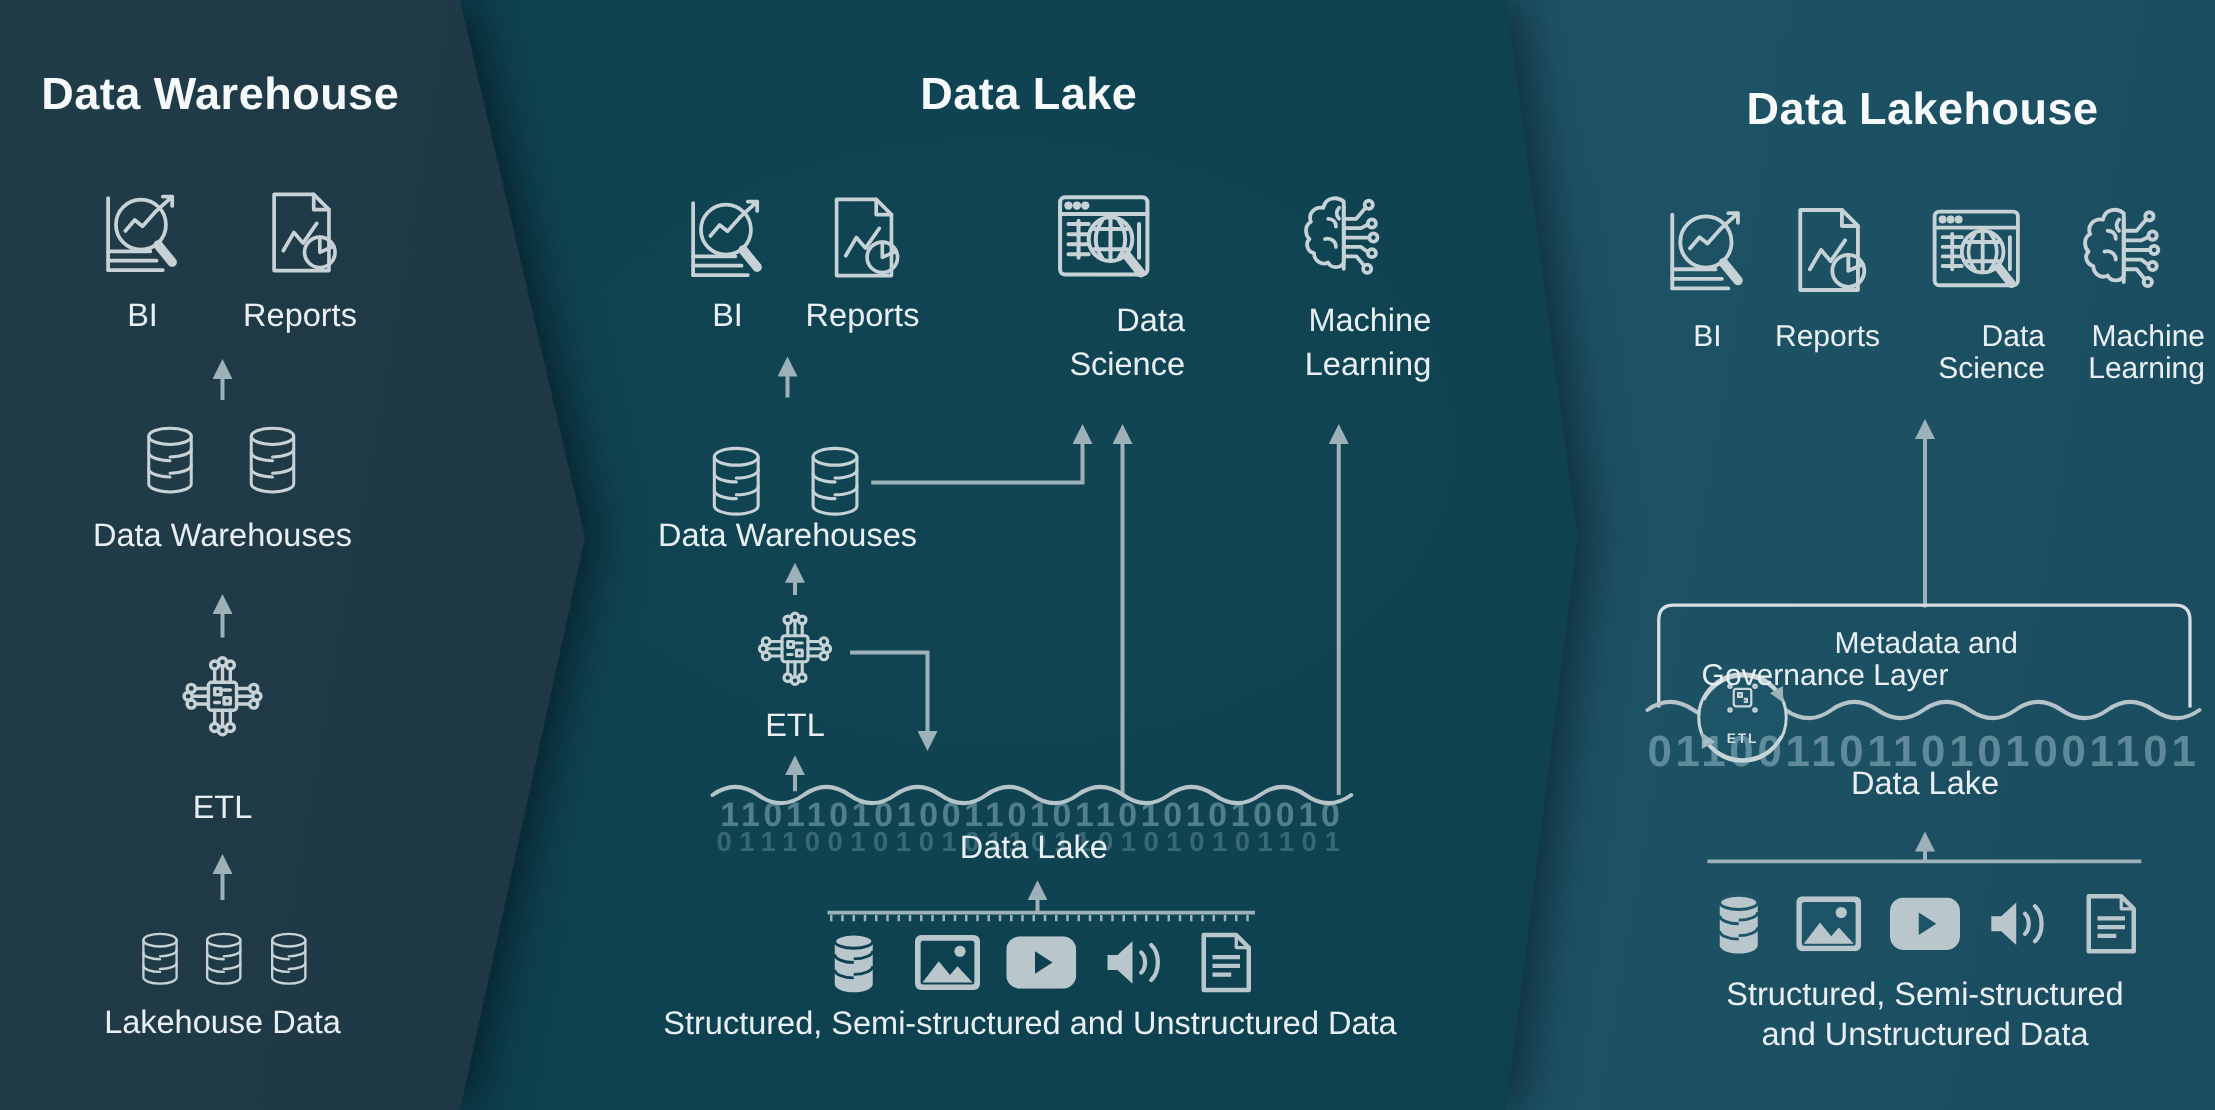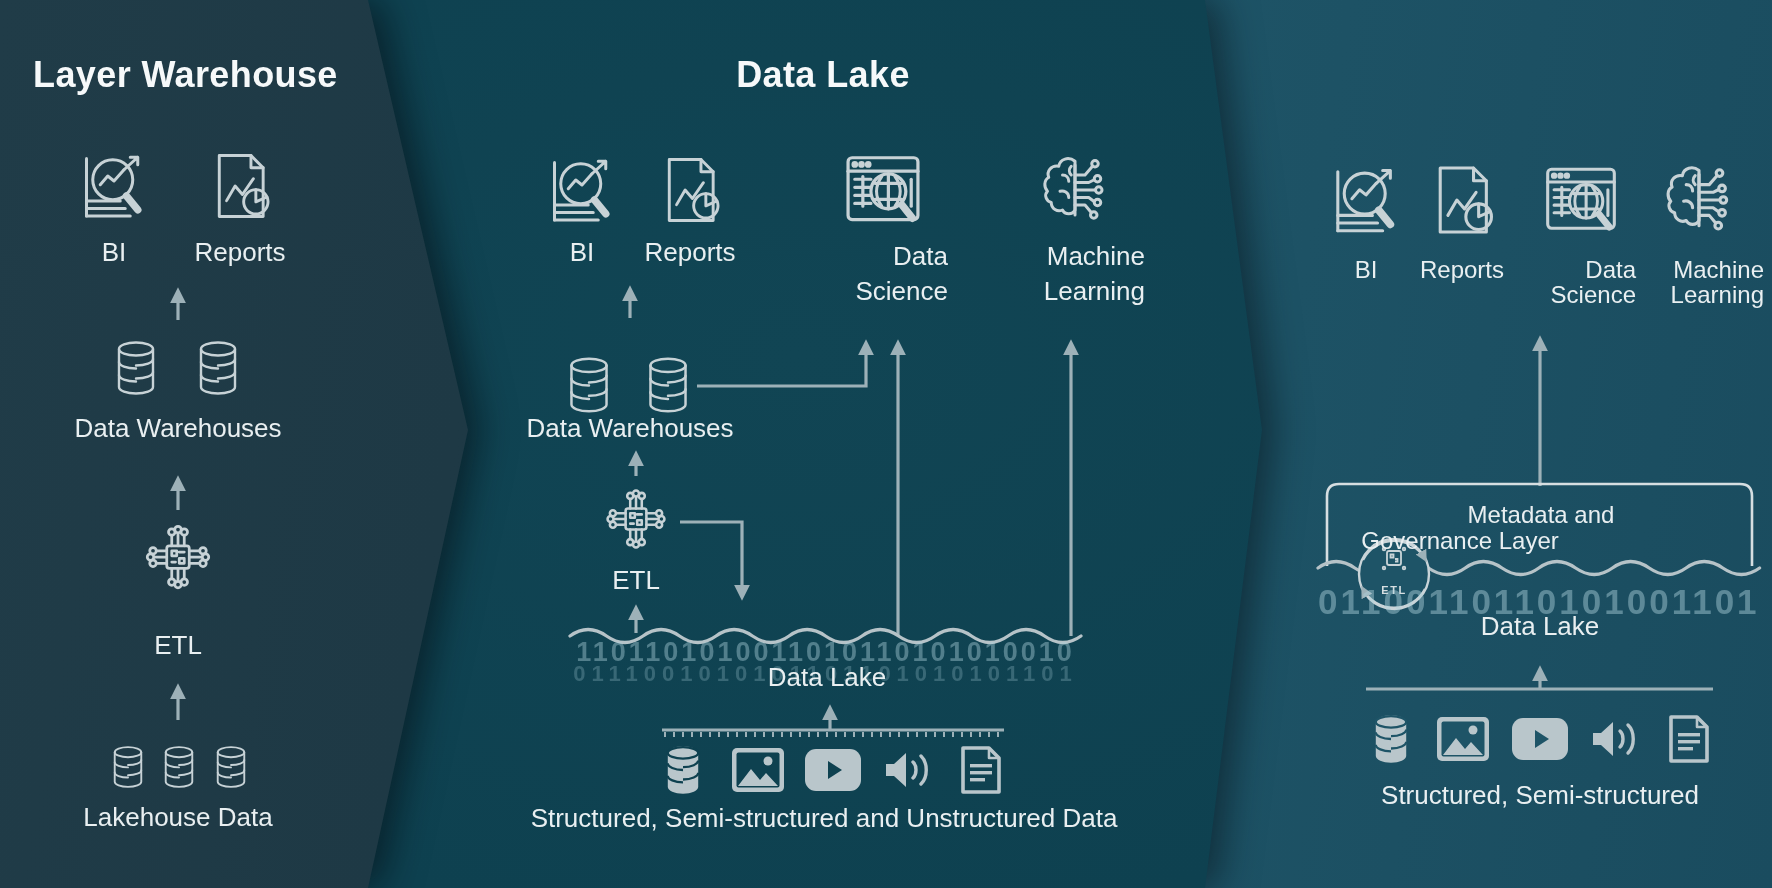--- a/index.html
+++ b/index.html
@@ -200,21 +200,21 @@
         <circle cx="1384" cy="549" r="1.3"></circle>
           <circle cx="1404" cy="549" r="1.3"></circle>
         <circle cx="1384" cy="568" r="1.3"></circle>
           <circle cx="1404" cy="568" r="1.3"></circle>
       </g>
       <text x="1394" y="594" text-anchor="middle" font-size="11" font-weight="bold" fill="#d6dee1" letter-spacing="1.5" font-family="Liberation Sans, sans-serif">ETL</text>
     </g>
   </svg>
 
   <div class="layer">
-    <div class="title" style="left:33px;top:56px">Layer Warehouse</div>
+    <div class="title" style="left:33px;top:56px">Data Warehouse</div>
 
     <svg class="icon" style="left:74px;top:146px" width="80" height="80">
         <use href="#s-bi"></use>
       </svg>
     <svg class="icon" style="left:201px;top:147px" width="78" height="78">
         <use href="#s-reports"></use>
       </svg>
     <div class="lbl" style="left:114px;top:239px">BI</div>
     <div class="lbl" style="left:240px;top:239px">Reports</div>
 
@@ -292,20 +292,21 @@
     <svg class="ficon" style="left:882px;top:748px;--cut:#0e4150" width="52" height="44">
         <use href="#s-aud"></use>
       </svg>
     <svg class="ficon" style="left:960px;top:745px;--cut:#0e4150" width="42" height="50">
         <use href="#s-doc"></use>
       </svg>
     <div class="lbl" style="left:824px;top:805px">Structured, Semi-structured and Unstructured Data</div>
   </div>
 
   <div class="layer">
+    <div class="title ctr" style="left:1538px;top:68px">Data Lakehouse</div>
 
     <svg class="icon" style="left:1325px;top:159px" width="82" height="82">
         <use href="#s-bi"></use>
       </svg>
     <svg class="icon" style="left:1421px;top:159px" width="82" height="82">
         <use href="#s-reports"></use>
       </svg>
     <svg class="icon" style="left:1540px;top:159px" width="82" height="82">
         <use href="#s-ds"></use>
       </svg>
@@ -332,15 +333,16 @@
     <svg class="ficon" style="left:1512px;top:718px;--cut:#1e5467" width="56" height="42">
         <use href="#s-vid"></use>
       </svg>
     <svg class="ficon" style="left:1589px;top:717px;--cut:#1e5467" width="52" height="44">
         <use href="#s-aud"></use>
       </svg>
     <svg class="ficon" style="left:1668px;top:714px;--cut:#1e5467" width="42" height="50">
         <use href="#s-doc"></use>
       </svg>
     <div class="lbl src3" style="left:1540px;top:779px">Structured, Semi-structured</div>
+    <div class="lbl src3" style="left:1540px;top:811px">and Unstructured Data</div>
   </div>
 
 </div>
 
 </body></html>

